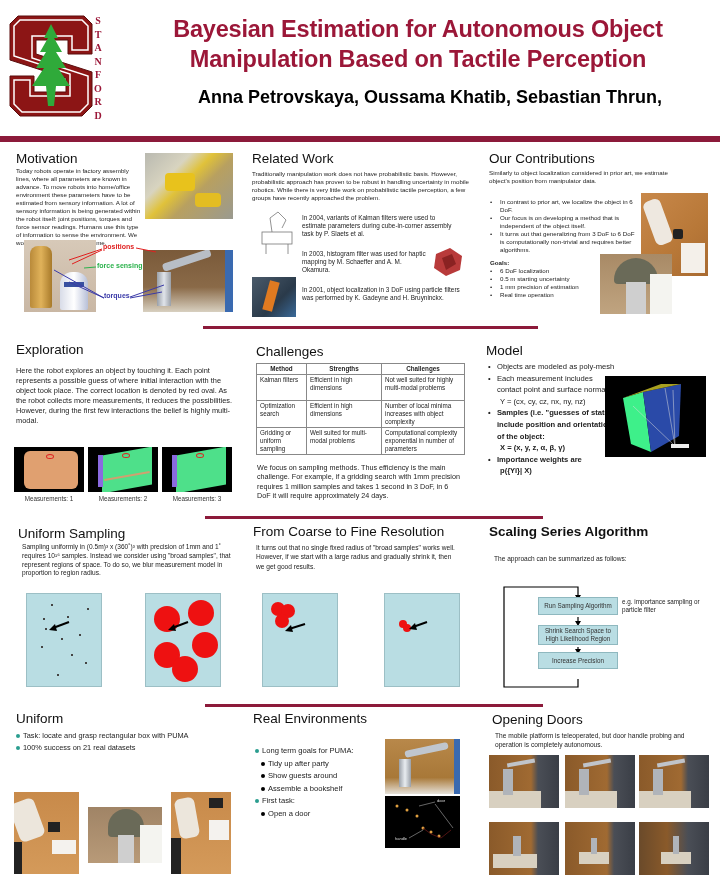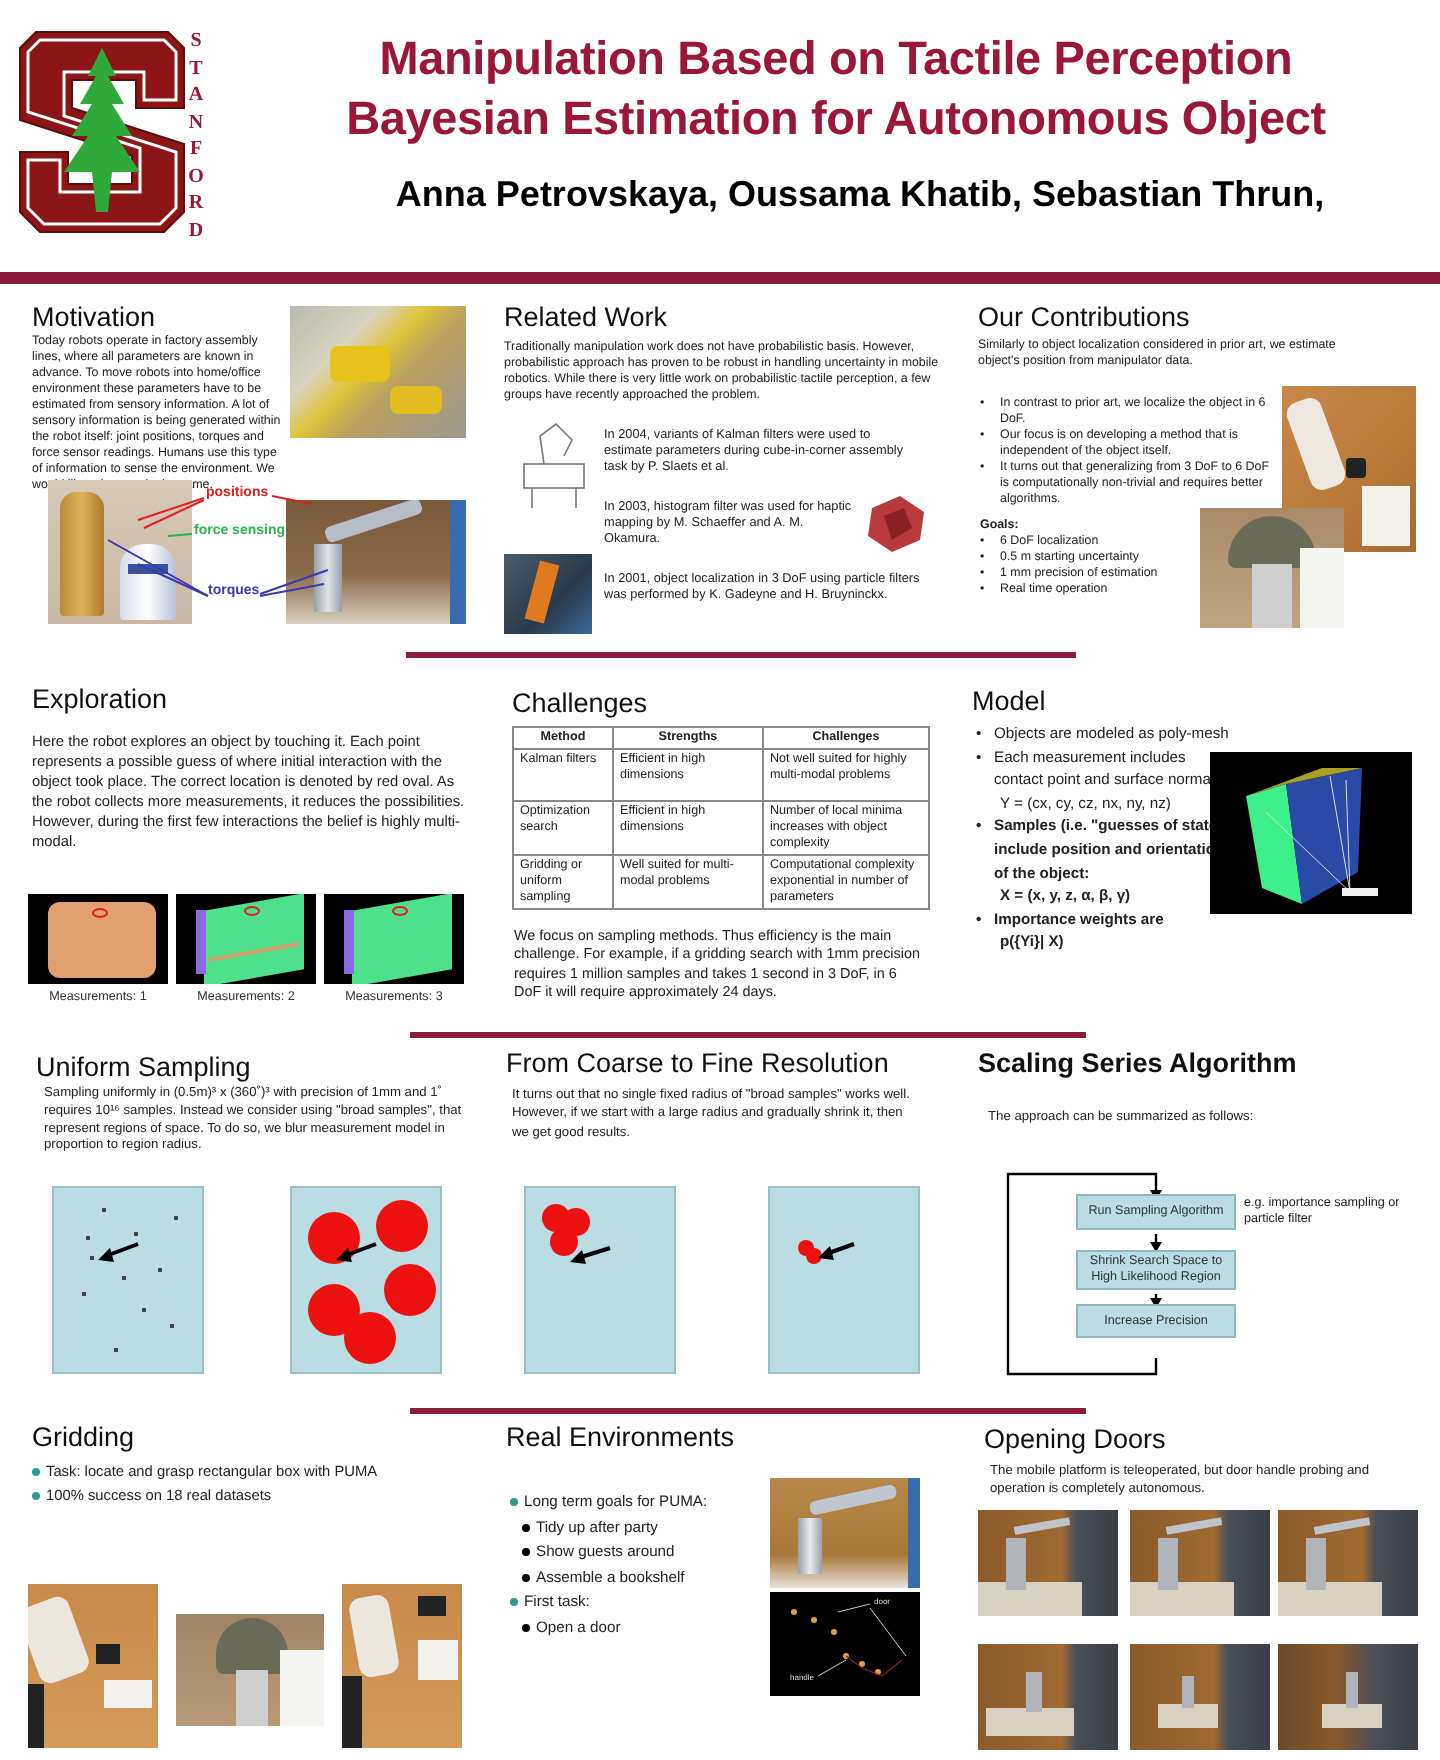--- a/index.html
+++ b/index.html
@@ -48,22 +48,22 @@
   <div>S</div>
   <div>T</div>
   <div>A</div>
   <div>N</div>
   <div>F</div>
   <div>O</div>
   <div>R</div>
   <div>D</div>
 </div>
 <div class="title">
+  <div>Bayesian Estimation for Autonomous Object</div>
   <div>Manipulation Based on Tactile Perception</div>
-  <div>Bayesian Estimation for Autonomous Object</div>
 </div>
 <div class="authors">
   <div>Anna Petrovskaya, Oussama Khatib, Sebastian Thrun,</div>
 </div>
 <div class="hdr-rule"></div>
 
 <div class="h2" style="left:16px;top:151px;">Motivation</div>
 <div class="p-xs" style="left:16px;top:167px;width:128px;">Today robots operate in factory assembly lines, where all parameters are known in advance. To move robots into home/office environment these parameters have to be estimated from sensory information. A lot of sensory information is being generated within the robot itself: joint positions, torques and force sensor readings. Humans use this type of information to sense the environment. We would like robots to do the same.</div>
 <div class="img" style="left:145px;top:153px;width:88px;height:66px;background:linear-gradient(135deg,#b9b9b0 0%,#d8d4c0 30%,#e0c23a 45%,#b8a060 60%,#9a9a90 100%);">
   <div style="position:absolute;left:20px;top:20px;width:30px;height:18px;background:#e8c21c;border-radius:4px;"></div>
@@ -278,24 +278,24 @@
   <line x1="78" y1="64" x2="78" y2="68" stroke="#000" stroke-width="1.2"></line>
   <polygon points="75,66 81,66 78,71" fill="#000"></polygon>
 </svg>
 <div class="box" style="left:538px;top:597px;width:80px;height:18px;">Run Sampling Algorithm</div>
 <div class="box" style="left:538px;top:625px;width:80px;height:20px;">Shrink Search Space to High Likelihood Region</div>
 <div class="box" style="left:538px;top:652px;width:80px;height:17px;">Increase Precision</div>
 <div class="p-xs" style="left:622px;top:598px;width:80px;font-size:6.3px;">e.g. importance sampling or particle filter</div>
 
 <div class="sep" style="left:205px;top:704px;width:338px;"></div>
 
-<div class="h2" style="left:16px;top:711px;">Gridding</div>
+<div class="h2" style="left:16px;top:711px;">Uniform</div>
 <ul class="tealb p-xs" style="left:16px;top:730px;width:220px;font-size:7.4px;line-height:12.3px;">
   <li>Task: locate and grasp rectangular box with PUMA</li>
-  <li>100% success on 18 real datasets</li>
+  <li>100% success on 21 real datasets</li>
 </ul>
 <div class="img" style="left:14px;top:792px;width:65px;height:82px;background:linear-gradient(180deg,#c88a4a 0%,#d49a5a 100%);">
   <div style="position:absolute;left:0;top:8px;width:26px;height:40px;background:#ece6dc;transform:rotate(-20deg);border-radius:6px;"></div>
   <div style="position:absolute;left:34px;top:30px;width:12px;height:10px;background:#222;"></div>
   <div style="position:absolute;left:38px;top:48px;width:24px;height:14px;background:#f4f2ee;"></div>
   <div style="position:absolute;left:0;top:50px;width:8px;height:32px;background:#222;"></div>
 </div>
 <div class="img" style="left:88px;top:807px;width:74px;height:56px;background:linear-gradient(180deg,#a08466 0%,#b89a78 100%);">
   <div style="position:absolute;left:20px;top:2px;width:36px;height:28px;background:#6a6a58;border-radius:18px 18px 4px 4px;"></div>
   <div style="position:absolute;left:30px;top:28px;width:16px;height:28px;background:#cfcfcf;"></div>

